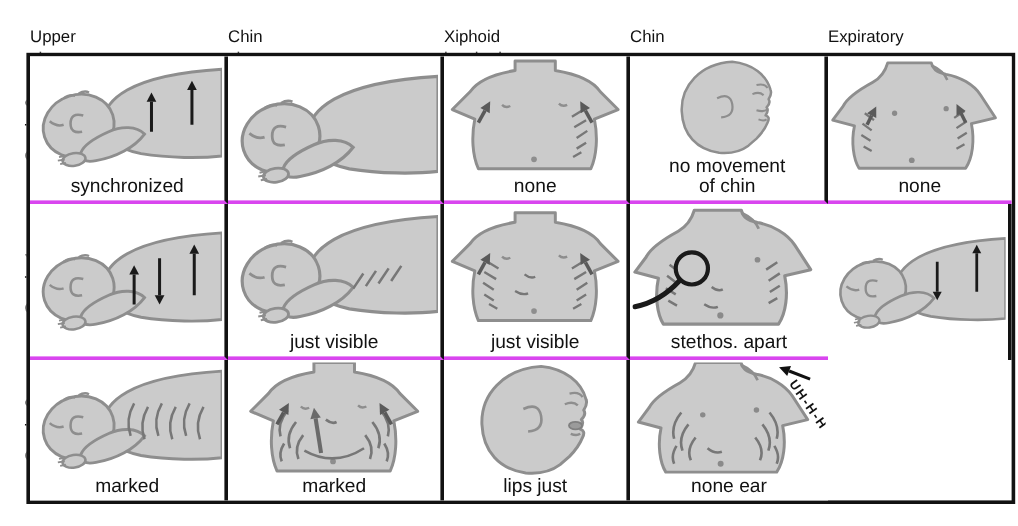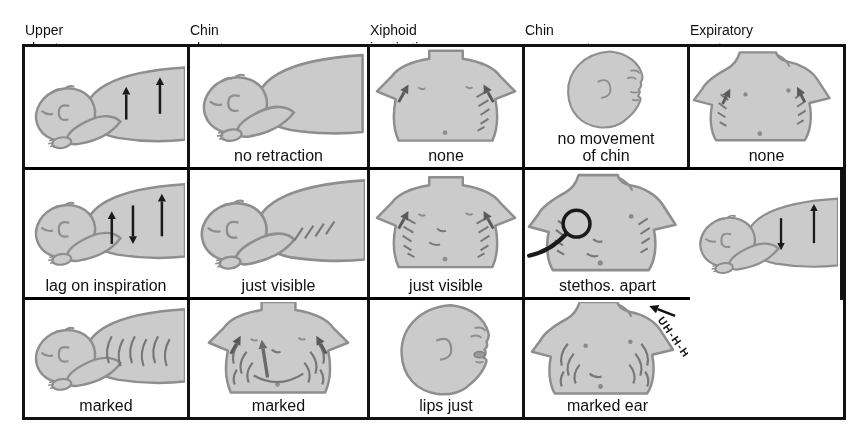--- a/index.html
+++ b/index.html
@@ -9,21 +9,21 @@
            grid-template-columns:165px 180px 155px 165px 153px;}
   .h{white-space:pre-line;text-align:left;font-size:14px;line-height:1.32;padding-top:21px;}
   .grades{position:absolute;left:0;top:47px;width:25px;height:370px;display:grid;
           grid-template-rows:123px 130px 117px;}
   .g{display:flex;align-items:center;justify-content:center;}
   .g span{transform:rotate(-90deg);white-space:nowrap;font-size:15px;}
   .table{position:absolute;left:22px;top:44px;width:824px;height:376px;box-sizing:border-box;
          border:3px solid #121212;display:grid;
          grid-template-columns:165px 180px 155px 165px 153px;
          grid-template-rows:123px 130px 117px;background:#fff;}
-  .cell{box-sizing:border-box;border-right:3px solid #121212;border-bottom:3px solid #000000;
+  .cell{box-sizing:border-box;border-right:3px solid #121212;border-bottom:3px solid #d946ef;
         display:flex;flex-direction:column;overflow:hidden;background:#fff;}
   .cell.lastcol{border-right:none;}
   .cell.lastrow{border-bottom:none;}
   .art{flex:1 1 auto;min-height:0;padding:2px 2px 0 2px;}
   .art svg{width:100%;height:100%;display:block;}
   .caption{flex:0 0 auto;text-align:center;font-size:16px;line-height:1.1;
            padding:0 1px 2px 1px;white-space:pre-line;}
 </style>
 </head>
 <body>
@@ -73,39 +73,39 @@
             <g>
               <line x1="103" y1="60" x2="103" y2="34" stroke="#1a1a1a" stroke-width="2.6"></line>
               <polygon points="98.8,34 107.2,34 103,26" fill="#1a1a1a"></polygon>
             </g>
             <g>
               <line x1="138" y1="54" x2="138" y2="24" stroke="#1a1a1a" stroke-width="2.6"></line>
               <polygon points="133.8,24 142.2,24 138,16" fill="#1a1a1a"></polygon>
             </g>
           </svg>
         </div>
-      </div>
-      <div class="cell">
-        <div class="art">
-          <svg viewBox="0 0 164 96" preserveAspectRatio="xMidYMid meet">
-            <path d="M164,6 C130,8 100,14 82,24 C68,32 61,42 62,53 C63,66 74,75 94,79 C118,83 146,83 164,81 Z" fill="#cbcbcb" stroke="#8e8e8e" stroke-width="2.5" stroke-linejoin="round"></path>
-            <g transform="rotate(-18 40 55)">
-              <ellipse cx="40" cy="55" rx="31" ry="27" fill="#cbcbcb" stroke="#8e8e8e" stroke-width="2.5"></ellipse>
-            </g>
-            <path d="M27,31 q6,-4 10,-2 M40,27 q5,-3 9,-1" fill="none" stroke="#8e8e8e" stroke-width="2"></path>
-            <path d="M15,51 q6,5 12,3" fill="none" stroke="#8e8e8e" stroke-width="2.2"></path>
-            <path d="M44,46 q-11,-3 -11,7 q0,9 10,7" fill="none" stroke="#8e8e8e" stroke-width="2.2"></path>
-            <path d="M97,62 C88,74 72,82 55,85 C46,87 40,84 42,78 C45,70 57,64 66,60 C77,55 90,55 97,62 Z" fill="#cbcbcb" stroke="#8e8e8e" stroke-width="2.5"></path>
-            <g transform="rotate(-8 36 84)">
-              <ellipse cx="36" cy="84" rx="10" ry="5.5" fill="#cbcbcb" stroke="#8e8e8e" stroke-width="2.2"></ellipse>
-            </g>
-            <path d="M28,81 l-5,1 M28,84 l-6,1 M29,87 l-5,1" stroke="#8e8e8e" stroke-width="1.6" fill="none"></path>
-          </svg>
-        </div>
-        <div class="caption">no retraction</div>
+        <div class="caption">synchronized</div>
+      </div>
+      <div class="cell">
+        <div class="art">
+          <svg viewBox="0 0 164 96" preserveAspectRatio="xMidYMid meet">
+            <path d="M164,6 C130,8 100,14 82,24 C68,32 61,42 62,53 C63,66 74,75 94,79 C118,83 146,83 164,81 Z" fill="#cbcbcb" stroke="#8e8e8e" stroke-width="2.5" stroke-linejoin="round"></path>
+            <g transform="rotate(-18 40 55)">
+              <ellipse cx="40" cy="55" rx="31" ry="27" fill="#cbcbcb" stroke="#8e8e8e" stroke-width="2.5"></ellipse>
+            </g>
+            <path d="M27,31 q6,-4 10,-2 M40,27 q5,-3 9,-1" fill="none" stroke="#8e8e8e" stroke-width="2"></path>
+            <path d="M15,51 q6,5 12,3" fill="none" stroke="#8e8e8e" stroke-width="2.2"></path>
+            <path d="M44,46 q-11,-3 -11,7 q0,9 10,7" fill="none" stroke="#8e8e8e" stroke-width="2.2"></path>
+            <path d="M97,62 C88,74 72,82 55,85 C46,87 40,84 42,78 C45,70 57,64 66,60 C77,55 90,55 97,62 Z" fill="#cbcbcb" stroke="#8e8e8e" stroke-width="2.5"></path>
+            <g transform="rotate(-8 36 84)">
+              <ellipse cx="36" cy="84" rx="10" ry="5.5" fill="#cbcbcb" stroke="#8e8e8e" stroke-width="2.2"></ellipse>
+            </g>
+            <path d="M28,81 l-5,1 M28,84 l-6,1 M29,87 l-5,1" stroke="#8e8e8e" stroke-width="1.6" fill="none"></path>
+          </svg>
+        </div>
       </div>
       <div class="cell">
         <div class="art">
           <svg viewBox="0 0 150 96" preserveAspectRatio="xMidYMid meet">
             <path d="M58,0 L58,8 C40,11 26,17 20,26 L5,41 L24,49 C21,64 22,80 27,91 L122,91 C127,80 128,64 125,49 L145,41 L130,26 C124,17 110,11 92,8 L92,0 Z" fill="#cbcbcb" stroke="#8e8e8e" stroke-width="2.5" stroke-linejoin="round"></path>
             <path d="M47,37 q3,3 7,1 M95,36 q3,3 7,1" stroke="#8e8e8e" stroke-width="2" fill="none"></path>
             <circle cx="74" cy="83" r="2.4" fill="#8e8e8e"></circle>
             <g>
               <path d="M106,47 l10,-6 M108,56 l10,-6 M110,65 l9,-6 M110,74 l8,-5 M107,81 l7,-4" stroke="#777777" stroke-width="2" fill="none"></path>
             </g>
@@ -180,21 +180,20 @@
             <g>
               <line x1="110" y1="28" x2="110" y2="60" stroke="#1a1a1a" stroke-width="2.6"></line>
               <polygon points="105.8,60 114.2,60 110,68" fill="#1a1a1a"></polygon>
             </g>
             <g>
               <line x1="140" y1="60" x2="140" y2="24" stroke="#1a1a1a" stroke-width="2.6"></line>
               <polygon points="135.8,24 144.2,24 140,16" fill="#1a1a1a"></polygon>
             </g>
           </svg>
         </div>
-        <div class="caption">lag on inspiration</div>
       </div>
       <div class="cell">
         <div class="art">
           <svg viewBox="0 0 164 96" preserveAspectRatio="xMidYMid meet">
             <path d="M164,6 C130,8 100,14 82,24 C68,32 61,42 62,53 C63,66 74,75 94,79 C118,83 146,83 164,81 Z" fill="#cbcbcb" stroke="#8e8e8e" stroke-width="2.5" stroke-linejoin="round"></path>
             <g transform="rotate(-18 40 55)">
               <ellipse cx="40" cy="55" rx="31" ry="27" fill="#cbcbcb" stroke="#8e8e8e" stroke-width="2.5"></ellipse>
             </g>
             <path d="M27,31 q6,-4 10,-2 M40,27 q5,-3 9,-1" fill="none" stroke="#8e8e8e" stroke-width="2"></path>
             <path d="M15,51 q6,5 12,3" fill="none" stroke="#8e8e8e" stroke-width="2.2"></path>
@@ -349,16 +348,16 @@
             <g>
               <path d="M38,42 q-9,11 -6,22 M44,52 q-9,11 -5,22 M50,63 q-8,10 -4,19 M34,70 q-5,8 -2,15 M112,42 q9,11 6,22 M106,52 q9,11 5,22 M100,63 q8,10 4,19 M116,70 q5,8 2,15 M60,72 q6,5 12,3" stroke="#777777" stroke-width="2.2" fill="none"></path>
             </g>
             <g>
               <line x1="146" y1="14" x2="128.4" y2="7.2" stroke="#111" stroke-width="2.6"></line>
               <polygon points="130.0,3.0 126.8,11.4 120,4" fill="#111"></polygon>
               <text transform="translate(128,18) rotate(55)" font-size="11" font-weight="bold" fill="#111" style="letter-spacing:1.5px">UH-H-H</text>
             </g>
           </svg>
         </div>
-        <div class="caption">marked ear</div>
+        <div class="caption">none ear</div>
       </div>
     </div>
 </div>
 
 </body></html>

